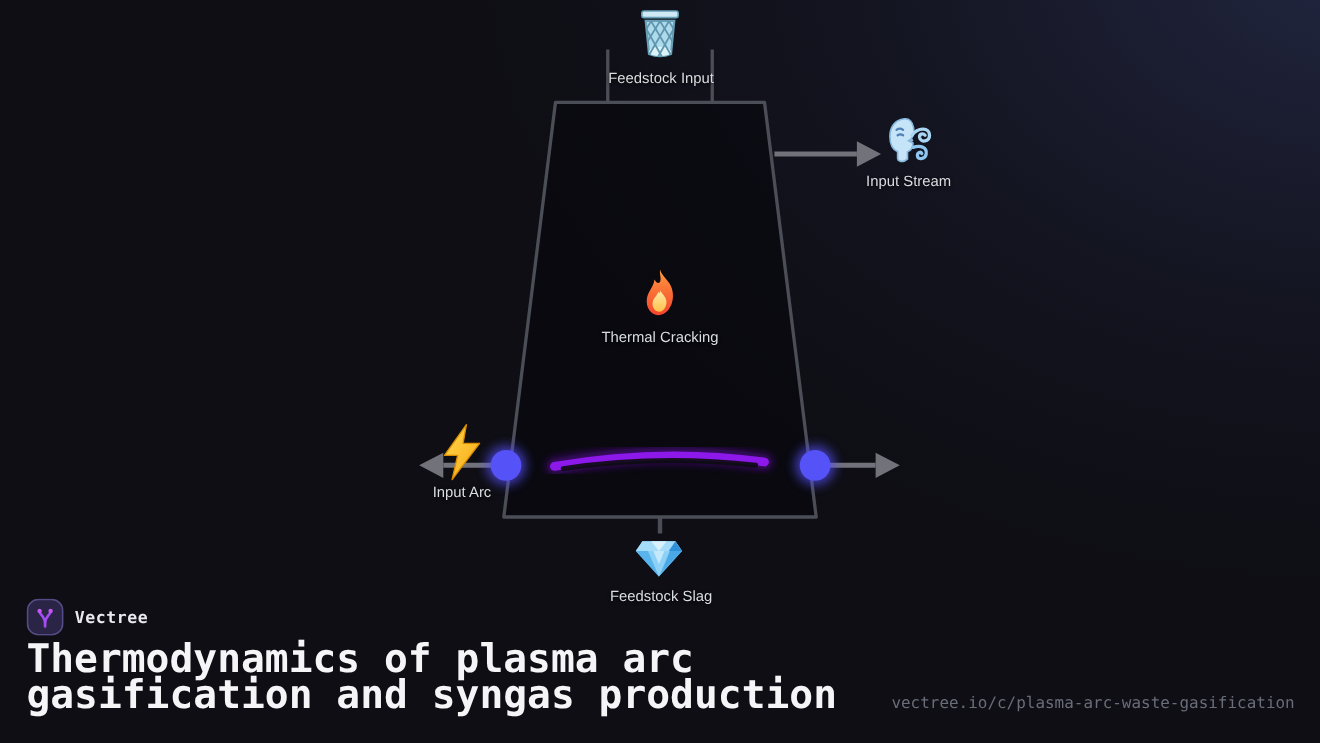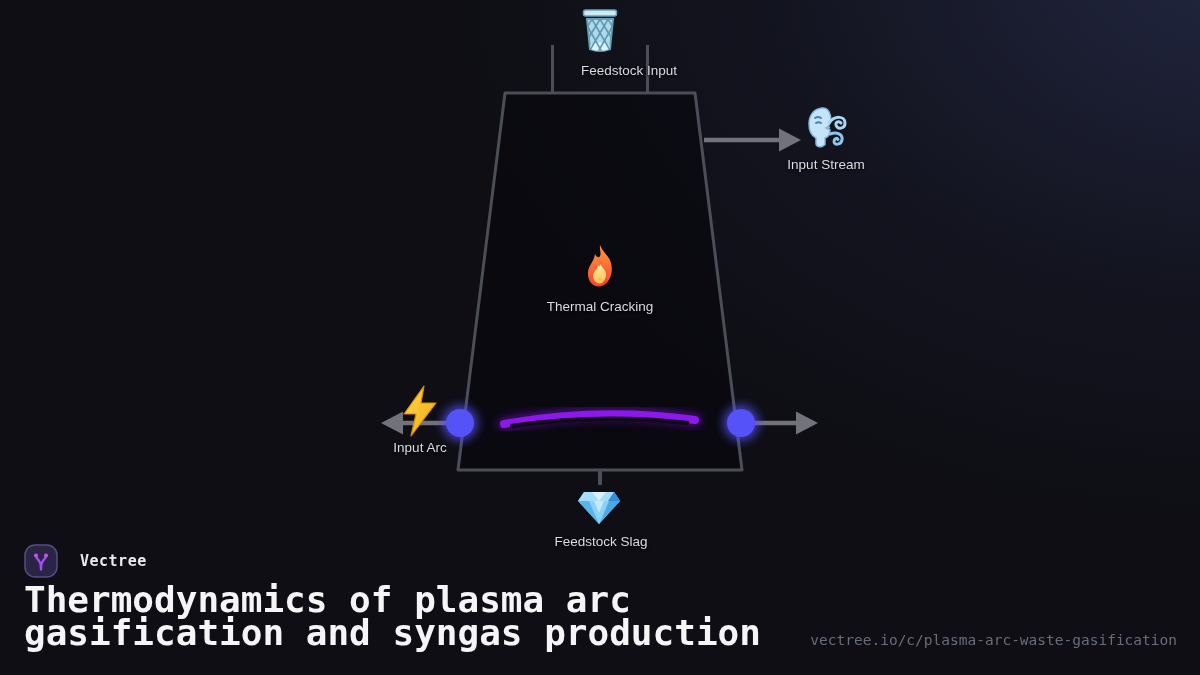--- a/index.html
+++ b/index.html
@@ -16,21 +16,21 @@
   }
   .canvas{position:absolute;inset:0;}
   svg.diagram{position:absolute;left:0;top:0;}
   .icon{position:absolute;display:block;line-height:0;}
   .node-label{
     position:absolute;transform:translateX(-50%);
     font-size:13.5px;color:#d9dce1;white-space:nowrap;
     text-shadow:0 1px 3px rgba(0,0,0,.85);
   }
   .brand-row{
-    position:absolute;left:24px;top:544px;display:flex;align-items:center;gap:22px;
+    position:absolute;left:24px;top:544px;display:flex;align-items:center;gap:10px;
   }
   .brand-logo{width:34px;height:34px;display:block;line-height:0;}
   .brand-name{
     font-family:"DejaVu Sans Mono",monospace;font-weight:bold;
     font-size:15px;color:#e9e9ee;letter-spacing:.5px;
   }
   .page-title{
     position:absolute;left:24px;top:583px;
     font-family:"DejaVu Sans Mono",monospace;font-weight:bold;
     font-size:36px;line-height:33px;color:#f5f5f7;white-space:nowrap;
@@ -165,21 +165,21 @@
       <polygon points="9,12 39,12 45,21 3,21" fill="#a5dcf9"></polygon>
       <polygon points="17,12 31,12 24,21" fill="#d9f1fd"></polygon>
       <polygon points="39,12 45,21 33,21" fill="#2f8fd8"></polygon>
       <polygon points="3,21 45,21 24,44" fill="#58b4ec"></polygon>
       <polygon points="14,21 34,21 24,44" fill="#8ed1f6"></polygon>
       <polygon points="19,21 29,21 24,33" fill="#c4e9fb"></polygon>
       <polygon points="34,21 45,21 28,38" fill="#3f9fe2" opacity="0.55"></polygon>
     </svg>
   </span>
 
-  <div class="node-label" style="left:601px;top:63px;margin-left:28px;">Feedstock Input</div>
+  <div class="node-label" style="left:601px;top:63px;">Feedstock Input</div>
   <div class="node-label" style="left:826px;top:157px;">Input Stream</div>
   <div class="node-label" style="left:600px;top:299px;text-align:right;">Thermal Cracking</div>
   <div class="node-label" style="left:420px;top:440px;">Input Arc</div>
   <div class="node-label" style="left:601px;top:534px;">Feedstock Slag</div>
 </div>
 
 <div class="brand-row">
   <span class="brand-logo">
     <svg width="34" height="34" viewBox="0 0 34 34">
       <rect x="1" y="1" width="32" height="32" rx="10" fill="#2a2547" stroke="#544d85" stroke-width="1.5"></rect>

